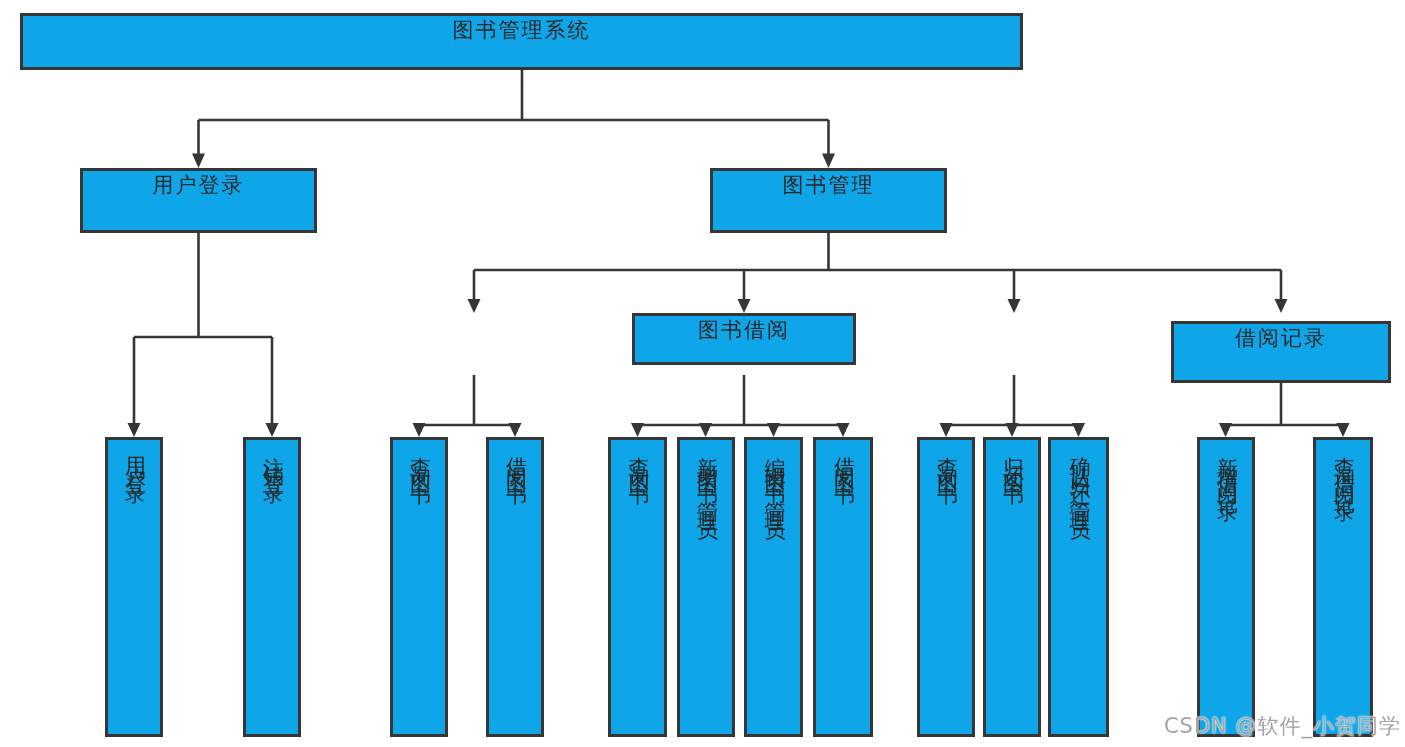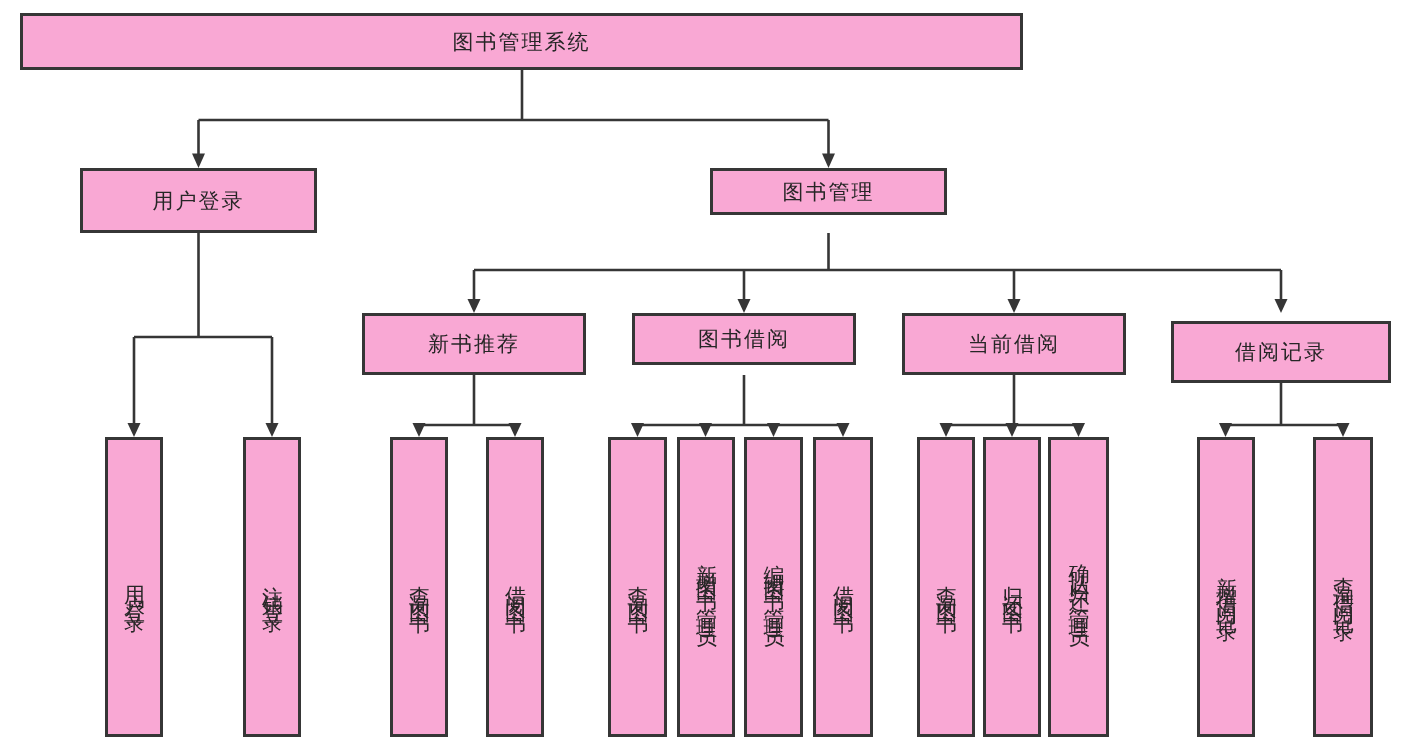--- a/index.html
+++ b/index.html
@@ -22,25 +22,25 @@
     left: 0; top: 0;
     width: 1405px; height: 747px;
     z-index: 1;
   }
   .connectors path { stroke: var(--line); stroke-width: 2.6; fill: none; }
   .connectors polygon { fill: var(--line); stroke: none; }
   .node {
     position: absolute;
     box-sizing: border-box;
     border: 3px solid var(--line);
-    background: #f9a8d4;
+    background: #0ea5e9;
     display: flex;
-    align-items: center;
     justify-content: center;
     z-index: 2;
+    font-family: Liberation Mono, monospace;
   }
   .node.h span {
     font-size: 21px;
     color: var(--text);
     letter-spacing: 2px;
     white-space: nowrap;
   }
   .node.v span {
     writing-mode: vertical-rl;
     text-orientation: mixed;
@@ -102,32 +102,26 @@
     <polygon points="1343,437 1336.5,423 1349.5,423"></polygon>
   </svg>
 
   <div class="node h" style="left:20px;top:13px;width:1003px;height:57px">
     <span>图书管理系统</span>
   </div>
 
   <div class="node h" style="left:80px;top:168px;width:237px;height:65px">
     <span>用户登录</span>
   </div>
-  <div class="node h" style="left:710px;top:168px;width:237px;height:47px">
+  <div class="node h" style="left:710px;top:168px;width:237px;height:65px">
     <span>图书管理</span>
   </div>
 
-  <div class="node h" style="left:362px;top:313px;width:224px;height:62px">
-    <span>新书推荐</span>
-  </div>
   <div class="node h" style="left:632px;top:313px;width:224px;height:52px">
     <span>图书借阅</span>
-  </div>
-  <div class="node h" style="left:902px;top:313px;width:224px;height:62px">
-    <span>当前借阅</span>
   </div>
   <div class="node h" style="left:1171px;top:321px;width:220px;height:62px">
     <span>借阅记录</span>
   </div>
 
   <div class="node v" style="left:105px;top:437px;width:58px;height:300px">
     <span>用户登录</span>
   </div>
   <div class="node v" style="left:243px;top:437px;width:58px;height:300px">
     <span>注销登录</span>
@@ -163,14 +157,15 @@
     <span>确认归还（管理员）</span>
   </div>
 
   <div class="node v" style="left:1197px;top:437px;width:58px;height:300px">
     <span>新增借阅记录</span>
   </div>
   <div class="node v" style="left:1313px;top:437px;width:60px;height:300px">
     <span>查询借阅记录</span>
   </div>
 
+  <div class="watermark">CSDN @软件_小贺同学</div>
 
 </div>
 
 </body></html>

